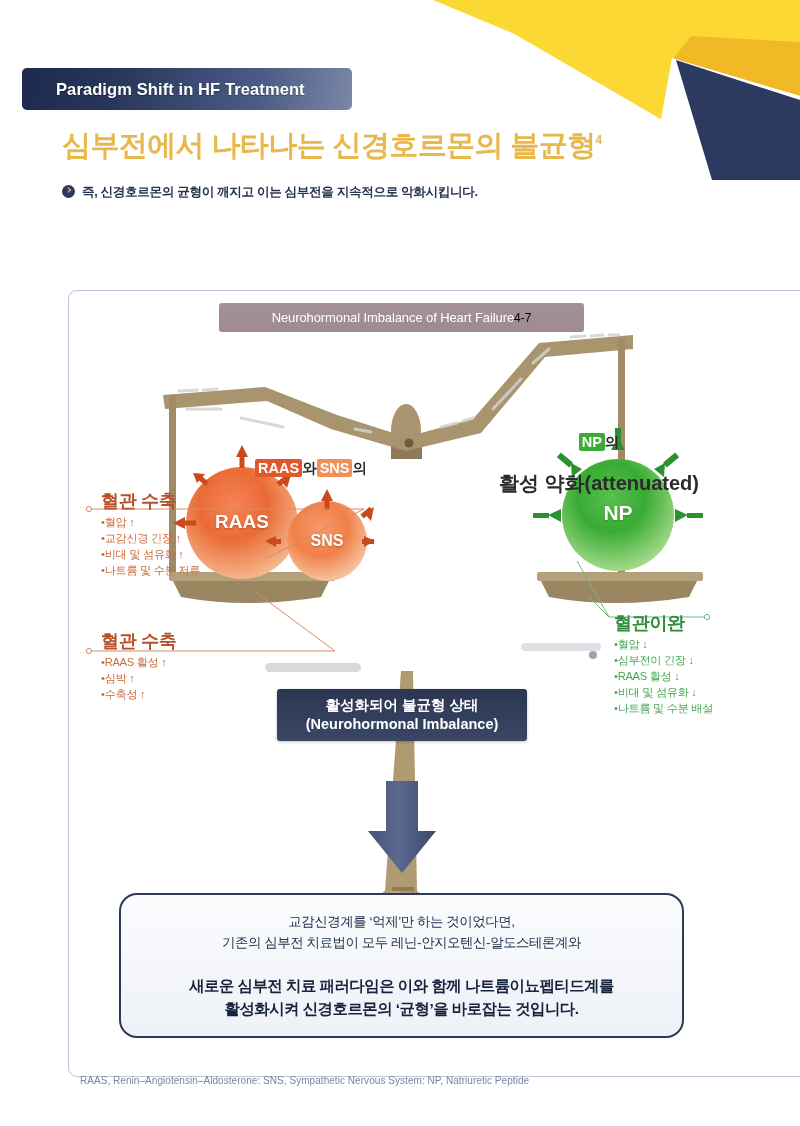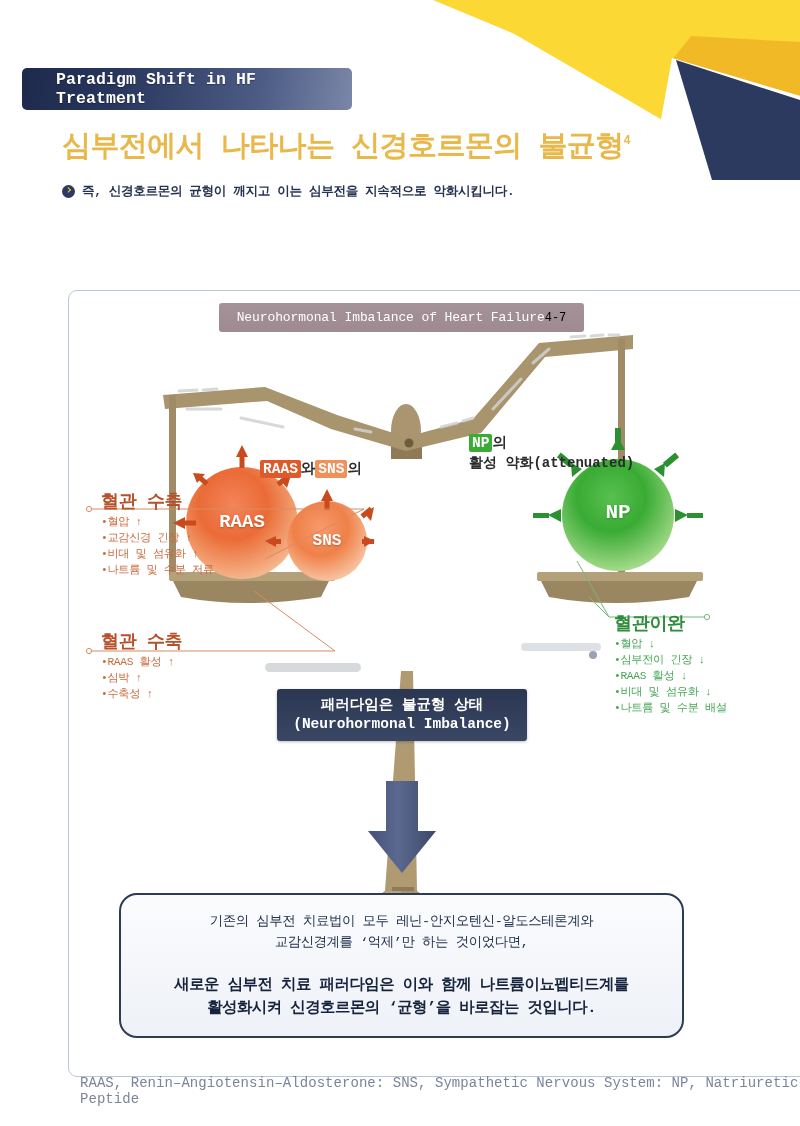--- a/index.html
+++ b/index.html
@@ -2,21 +2,21 @@
 <html><head>
 <meta charset="utf-8">
 <style>
   html,body{margin:0;padding:0;}
   body{
     width:800px;height:1126px;
     background:#fdfdfe;
     font-family:"Liberation Sans","DejaVu Sans",sans-serif;
     overflow:hidden;position:relative;
   }
-  .page{position:absolute;inset:0;background:#ffffff;overflow:hidden;font-family:Liberation Mono, monospace;}
+  .page{position:absolute;inset:0;background:#ffffff;overflow:hidden;}
 
   
   .corner{position:absolute;top:0;right:0;width:480px;height:180px;pointer-events:none;}
 
   
   .header-tab{
     position:absolute;left:22px;top:68px;
     width:330px;height:42px;
     border-radius:5px;
     background:linear-gradient(100deg,#1d2a4d 0%,#28365c 28%,#4c5c85 72%,#7b87a8 100%);
@@ -80,22 +80,22 @@
   .chip{
     display:inline-block;color:#fff;font-size:14.5px;font-weight:bold;
     padding:0 3px;border-radius:2px;line-height:1.25;
   }
   .chip-raas{background:#e0592a;}
   .chip-sns{background:#f0905a;}
   .chip-np{background:#3aab35;}
   .ko-dk{color:#2b2b2b;font-size:14.5px;font-weight:bold;}
   .lbl-left-top .line2{font-size:14.5px;font-weight:bold;color:#2b2b2b;margin-top:2px;}
 
-  .lbl-np{left:400px;top:142px;width:220px;}
-  .lbl-np .line2{font-size:14px;font-weight:bold;color:#2b2b2b;margin-top:2px;}
+  .lbl-np{left:420px;top:142px;width:220px;text-align:center;}
+  .lbl-np .line2{font-size:20px;font-weight:bold;color:#2b2b2b;margin-top:18px;}
 
   
   .ann{position:absolute;}
   .ann-h{font-size:18px;font-weight:bold;letter-spacing:-.3px;}
   .ann-li{font-size:11.2px;line-height:1.42;letter-spacing:-.3px;}
   .ann-orange .ann-h{color:#b8502a;}
   .ann-orange .ann-li{color:#c96a3c;}
   .ann-green .ann-h{color:#2e8c3a;}
   .ann-green .ann-li{color:#45a653;}
   .ann-ul{margin:2px 0 0 0;padding:0;list-style:none;}
@@ -122,21 +122,21 @@
     box-sizing:border-box;display:flex;flex-direction:column;
     align-items:center;justify-content:center;text-align:center;
   }
   .conc-a{font-size:13.4px;color:#21304c;line-height:1.58;letter-spacing:-.4px;}
   .conc-b{font-size:15.4px;color:#16233d;font-weight:bold;line-height:1.5;
           letter-spacing:-.5px;margin-top:20px;}
 
   
   .footnote{
     position:absolute;left:80px;top:1075px;
-    font-size:14px;color:#7b849a;letter-spacing:.05px;
+    font-size:10px;color:#7b849a;letter-spacing:.05px;
   }
 </style>
 </head>
 <body>
 
 <div class="page">
 
   <svg class="corner" viewBox="0 0 480 180">
     <polygon points="113,0 480,0 480,88 300,78" fill="#FBD834"></polygon>
     <polygon points="113,0 480,88 356,128 150,8" fill="#FBD834"></polygon>
@@ -324,27 +324,27 @@
       <ul class="ann-ul">
         <li class="ann-li">혈압 ↓</li>
         <li class="ann-li">심부전이 긴장 ↓</li>
         <li class="ann-li">RAAS 활성 ↓</li>
         <li class="ann-li">비대 및 섬유화 ↓</li>
         <li class="ann-li">나트륨 및 수분 배설</li>
       </ul>
     </div>
 
     <div class="imbalance">
-      <div>패러다임은 불균형 상태</div>
+      <div>활성화되어 불균형 상태</div>
       <div>(Neurohormonal Imbalance)</div>
     </div>
 
     <div class="conclusion">
+      <div class="conc-a">교감신경계를 ‘억제’만 하는 것이었다면,</div>
       <div class="conc-a">기존의 심부전 치료법이 모두 레닌-안지오텐신-알도스테론계와</div>
-      <div class="conc-a">교감신경계를 ‘억제’만 하는 것이었다면,</div>
       <div class="conc-b">새로운 심부전 치료 패러다임은 이와 함께 나트륨이뇨펩티드계를</div>
       <div class="conc-b" style="margin-top:0">활성화시켜 신경호르몬의 ‘균형’을 바로잡는 것입니다.</div>
     </div>
   </div>
 
   <div class="footnote">RAAS, Renin–Angiotensin–Aldosterone: SNS, Sympathetic Nervous System: NP, Natriuretic Peptide</div>
 
 </div>
 
 </body></html>

